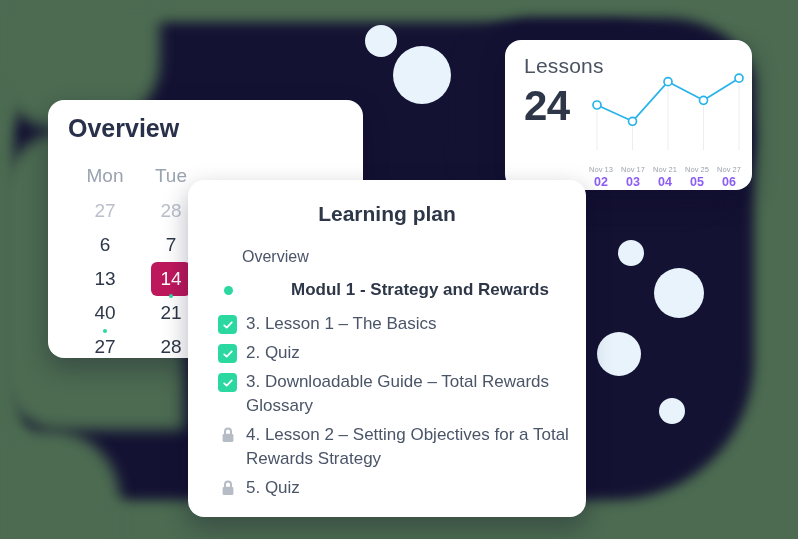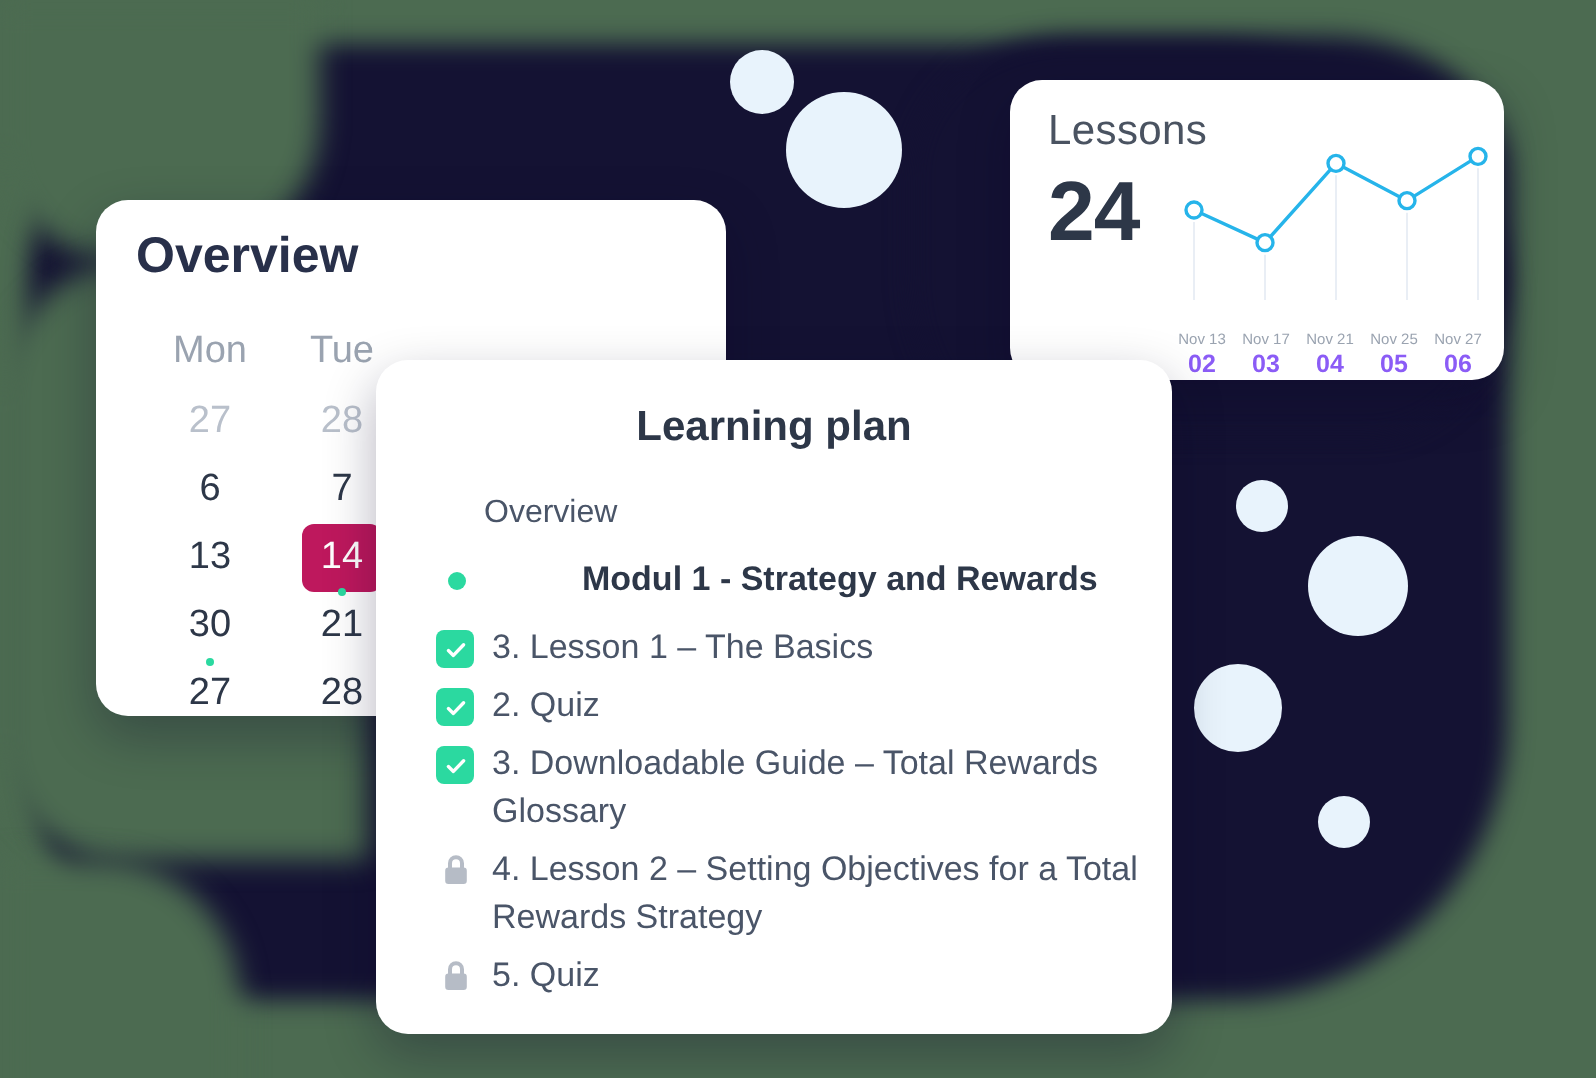--- a/index.html
+++ b/index.html
@@ -368,21 +368,21 @@
           <div class="cal-cell">7</div>
         </div>
         <div class="cal-row">
           <div class="cal-cell">13</div>
           <div class="cal-cell sel">
             <span class="pill">14</span>
             <span class="cal-dot"></span>
           </div>
         </div>
         <div class="cal-row">
-          <div class="cal-cell">30</div>
+          <div class="cal-cell">40</div>
           <div class="cal-cell">21</div>
         </div>
         <div class="cal-row">
           <div class="cal-cell">27<span class="cal-dot above"></span></div>
           <div class="cal-cell">28</div>
         </div>
       </div>
   </div>
 
   <div class="card" id="plan-card">

